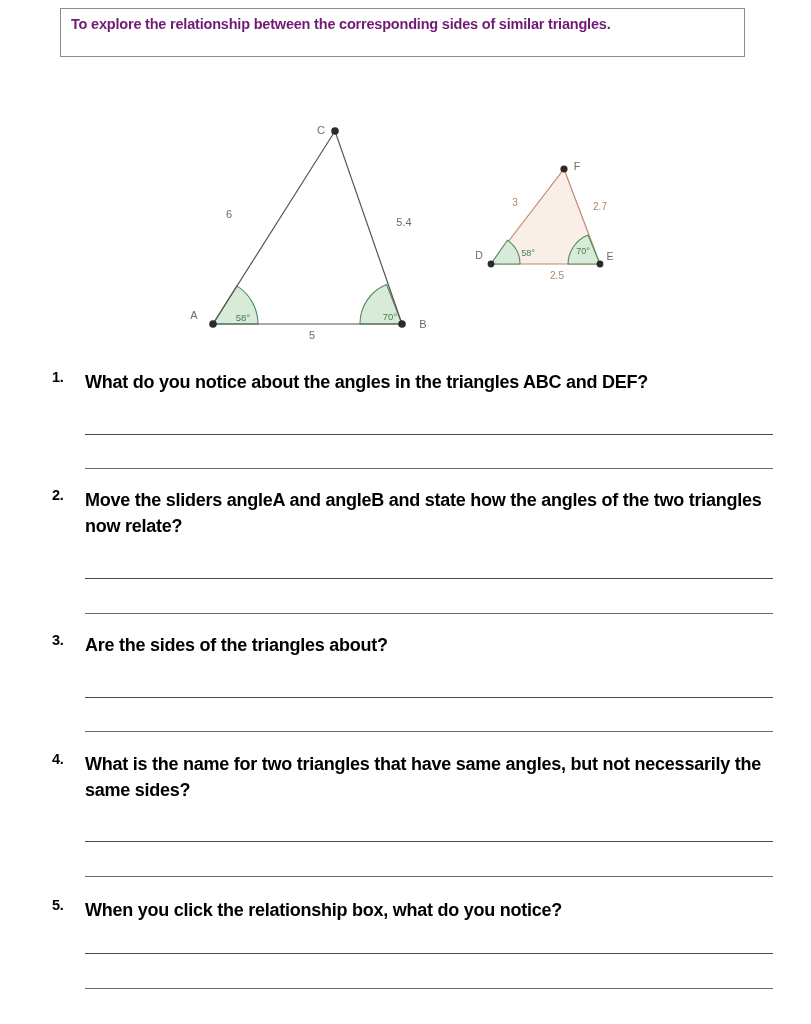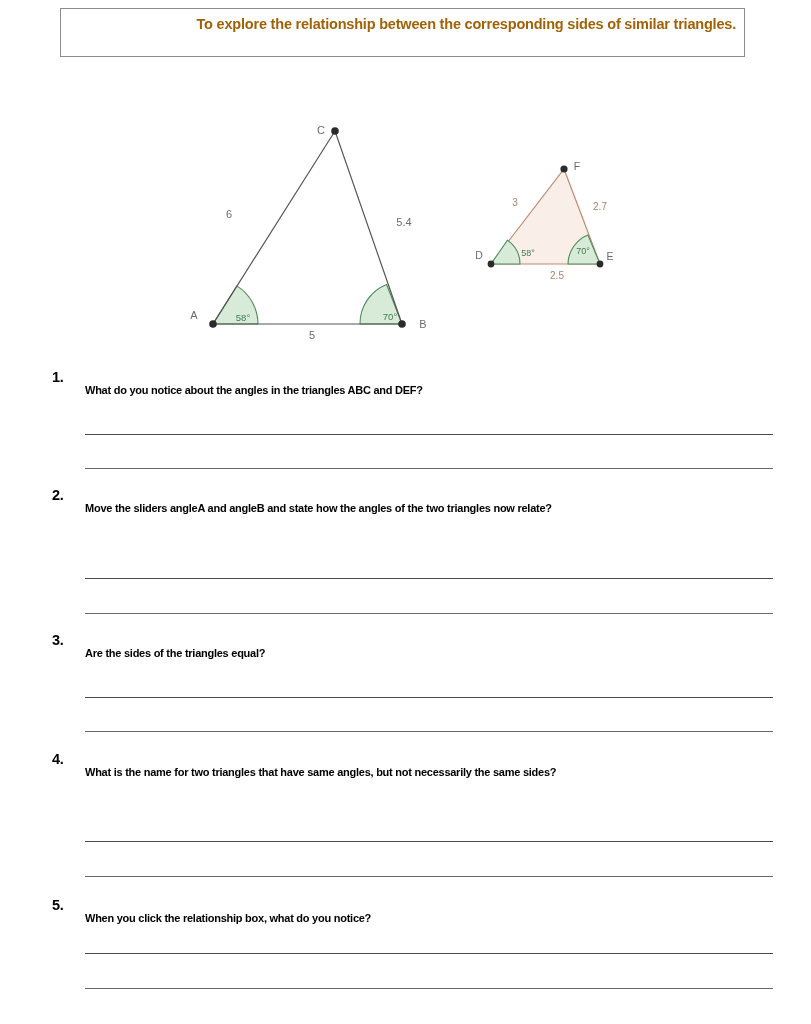--- a/index.html
+++ b/index.html
@@ -28,23 +28,22 @@
     background: #ffffff;
   }
   #objective-text {
     position: absolute;
     left: 10px;
     top: 7px;
     right: 8px;
     font-size: 14.5px;
     font-weight: bold;
     letter-spacing: -0.2px;
-    color: #a16207;
+    color: #701a75;
     line-height: 1.2;
-    text-align: right;
   }
 
   
   #figure-area {
     position: absolute;
     left: 0;
     top: 100px;
     width: 811px;
     height: 250px;
   }
@@ -68,26 +67,25 @@
     font-size: 14.5px;
     font-weight: bold;
     letter-spacing: -0.2px;
     color: #000000;
   }
   .q-text {
     position: absolute;
     left: 33px;
     top: 0;
     width: 697px;
-    font-size: 11px;
+    font-size: 18px;
     font-weight: bold;
     letter-spacing: -0.25px;
     line-height: 26px;
     color: #000000;
-    margin-top: 8px;
   }
   .answer-line {
     position: absolute;
     left: 85px;
     width: 688px;
     height: 0;
     border-top: 1px solid #6a6a6a;
   }
   .answer-line.thick {
     border-top: 1.6px solid #4a4a4a;
@@ -160,21 +158,21 @@
     <div class="answer-line thick" style="top: 434px;"></div>
     <div class="answer-line" style="top: 468px;"></div>
     <div class="question-block" style="top: 487px;">
       <div class="q-number">2.</div>
       <div class="q-text">Move the sliders angleA and angleB and state how the angles of the two triangles now relate?</div>
     </div>
     <div class="answer-line thick" style="top: 578px;"></div>
     <div class="answer-line" style="top: 613px;"></div>
     <div class="question-block" style="top: 632px;">
       <div class="q-number">3.</div>
-      <div class="q-text">Are the sides of the triangles equal?</div>
+      <div class="q-text">Are the sides of the triangles about?</div>
     </div>
     <div class="answer-line thick" style="top: 697px;"></div>
     <div class="answer-line" style="top: 731px;"></div>
     <div class="question-block" style="top: 751px;">
       <div class="q-number">4.</div>
       <div class="q-text">What is the name for two triangles that have same angles, but not necessarily the same sides?</div>
     </div>
     <div class="answer-line thick" style="top: 841px;"></div>
     <div class="answer-line" style="top: 876px;"></div>
     <div class="question-block" style="top: 897px;">

